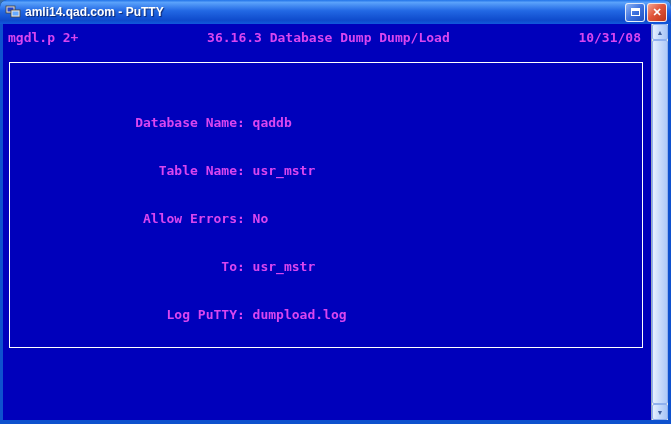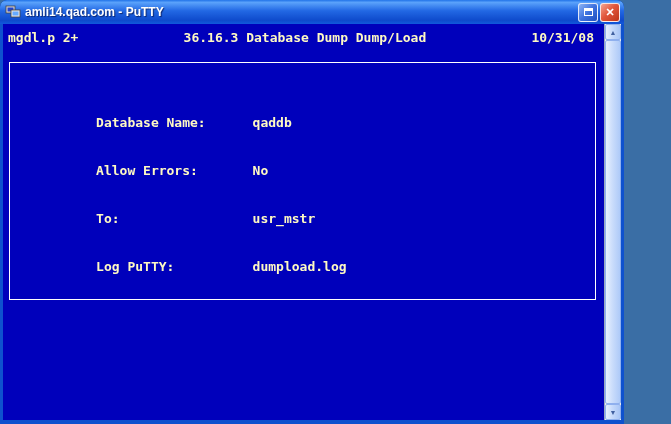--- a/index.html
+++ b/index.html
@@ -1,38 +1,38 @@
 <!DOCTYPE html>
 <html><head>
 <meta charset="utf-8">
 <style>
   html,body{margin:0;padding:0;}
   body{width:671px;height:424px;background:#3A6EA5;font-family:"Liberation Sans",sans-serif;}
-  .window{width:624px;height:424px;display:flex;flex-direction:column;background:#0E51CE;border-radius:7px 7px 0 0;overflow:hidden;box-sizing:border-box;}
+  .window{width:671px;height:424px;display:flex;flex-direction:column;background:#0E51CE;border-radius:7px 7px 0 0;overflow:hidden;box-sizing:border-box;}
   .titlebar{height:24px;flex:0 0 24px;display:flex;align-items:center;gap:4px;padding:0 4px 0 5px;
     background:linear-gradient(180deg,#2173E8 0%,#5AA2FB 10%,#2268E4 45%,#0E4ACC 85%,#1158DC 100%);
     border-radius:7px 7px 0 0;}
   .title-icon{width:16px;height:16px;flex:0 0 16px;}
   .title-text{color:#fff;font-size:12px;font-weight:bold;text-shadow:1px 1px 1px rgba(0,0,40,.6);flex:1;white-space:nowrap;overflow:hidden;}
   .win-controls{display:flex;gap:2px;}
   .win-btn{width:20px;height:19px;border:1px solid rgba(255,255,255,.85);border-radius:3px;display:flex;align-items:center;justify-content:center;box-sizing:border-box;cursor:default;}
   .btn-blue{background:linear-gradient(135deg,#8EB4F4 0%,#3E72DF 50%,#1E4FC0 100%);}
   .btn-red{background:linear-gradient(135deg,#F4A490 0%,#E1573C 45%,#BE3518 100%);}
   .glyph-max{width:9px;height:8px;border:1px solid #fff;border-top-width:3px;box-sizing:border-box;}
   .glyph-close{color:#fff;font-size:11px;font-weight:bold;line-height:1;}
   .window-body{flex:1;display:flex;padding:0 3px 4px 3px;min-height:0;}
-  .terminal{flex:1;background:#0000BB;color:#fef9c3;font-family:"DejaVu Sans Mono","Liberation Mono",monospace;
+  .terminal{flex:1;background:#0000BB;color:#d946ef;font-family:"DejaVu Sans Mono","Liberation Mono",monospace;
     font-size:13px;font-weight:bold;line-height:16px;padding:6px 0 4px 5px;display:flex;flex-direction:column;
     white-space:pre;overflow:hidden;min-width:0;}
   .term-header{display:flex;padding-right:10px;}
   .hdr-center{flex:1;text-align:center;}
   .blank-line{height:16px;flex:0 0 16px;}
   .form-box{border:1px solid #FFFFFF;margin:0 8px 0 1px;padding:4px 0 8px 0;}
   .field-row{padding-left:1ch;height:16px;}
-  .flabel{display:inline-block;width:19ch;text-align:left;}
+  .flabel{display:inline-block;width:19ch;text-align:right;}
   .fvalue{margin-left:1ch;}
   .spacer{flex:1;}
   .scrollbar{width:17px;flex:0 0 17px;background:#F2F1EA;display:flex;flex-direction:column;border-left:1px solid #9AA8C0;box-sizing:border-box;}
   .sb-btn{height:16px;flex:0 0 16px;background:linear-gradient(90deg,#E7F0FE,#C6DAFB 45%,#A8C5F6);
     border:1px solid #8FB0EE;border-radius:2px;display:flex;align-items:center;justify-content:center;
     color:#4060A0;font-size:7px;box-sizing:border-box;}
   .sb-thumb{flex:1;background:linear-gradient(90deg,#E7F0FE,#CBDDFB 45%,#AECAF8);border:1px solid #8FB0EE;border-radius:2px;box-sizing:border-box;}
 </style>
 </head>
 <body>
@@ -69,20 +69,23 @@
         <span class="hdr-right">10/31/08</span>
       </div>
 
       <div class="blank-line"></div>
 
       <div class="form-box">
         <div class="field-row">
           <span class="flabel">Database Name:</span><span class="fvalue">qaddb</span>
         </div>
         <div class="field-row">
+          <span class="flabel">Table Name:</span><span class="fvalue">usr_mstr</span>
+        </div>
+        <div class="field-row">
           <span class="flabel">Allow Errors:</span><span class="fvalue">No</span>
         </div>
         <div class="field-row">
           <span class="flabel">To:</span><span class="fvalue">usr_mstr</span>
         </div>
         <div class="field-row">
           <span class="flabel">Log PuTTY:</span><span class="fvalue">dumpload.log</span>
         </div>
       </div>
 

